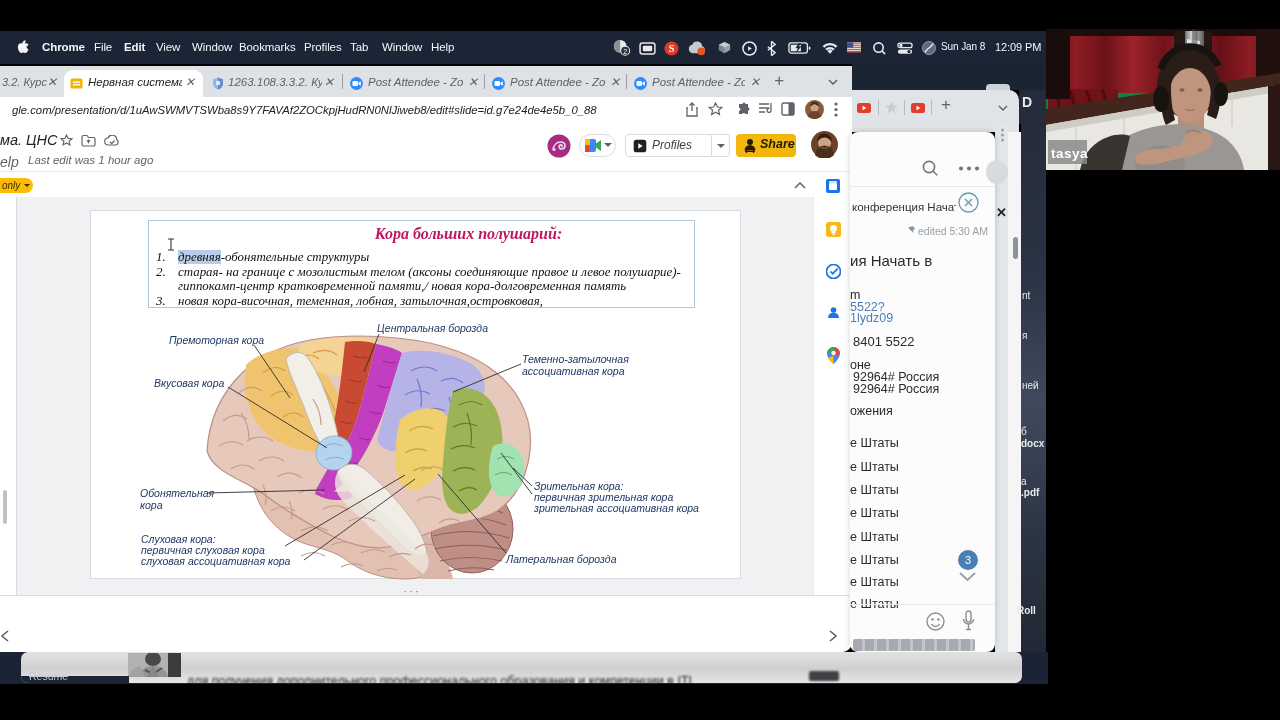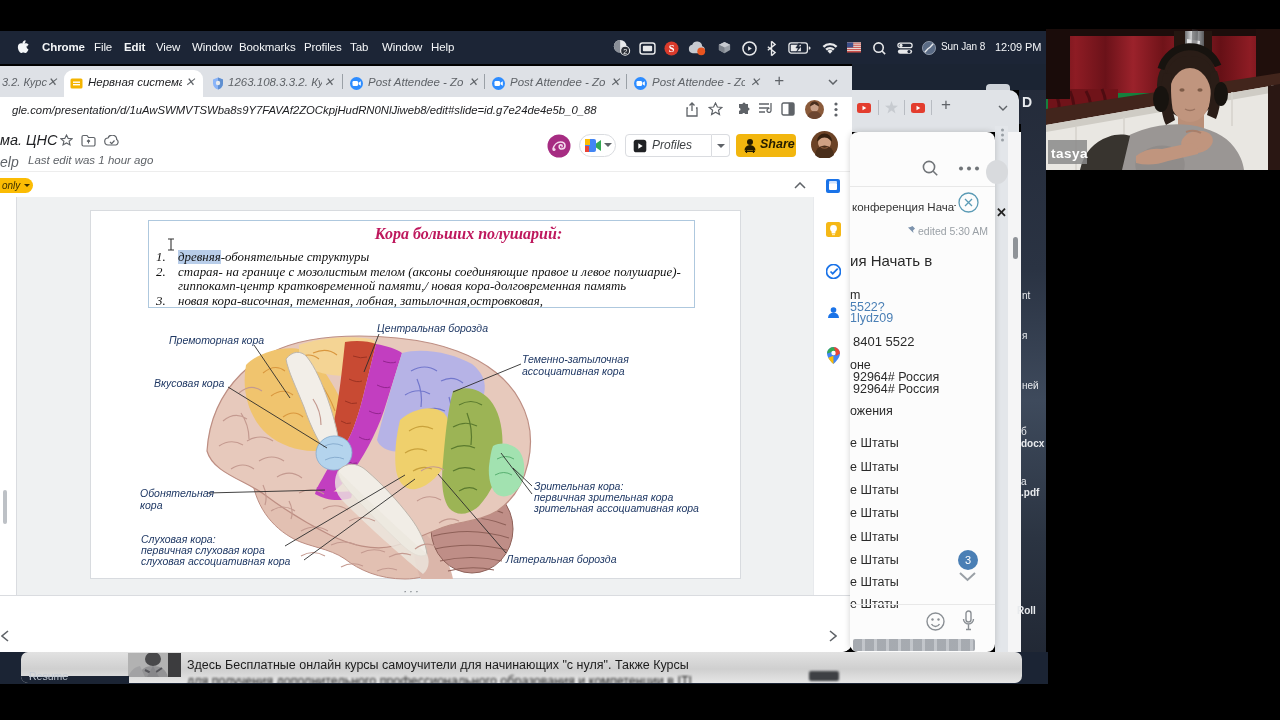--- a/index.html
+++ b/index.html
@@ -493,21 +493,20 @@
 <div class="abs" id="popup" style="left:21px;top:652px;width:1001px;height:31px;background:linear-gradient(180deg,#e2e2e2 0%,#cfcfcf 55%,#dcdcdc 80%,#e6e6e6 100%);border-radius:7px;overflow:hidden;">
   <svg class="abs" style="left:107px;top:1px;" width="53" height="24" viewBox="0 0 53 24">
         <rect width="53" height="24" fill="#b2b2b2"></rect>
         <rect x="40" width="13" height="24" fill="#3c3c3e"></rect>
         <ellipse cx="25" cy="6" rx="8" ry="7" fill="#49494b"></ellipse>
         <path d="M10 24c2-8 8-11 15-11s13 3 15 11z" fill="#939395"></path>
         <path d="M17 17l8 4 9-6" stroke="#55555a" stroke-width="2" fill="none"></path>
         <path d="M0 24c3-7 7-10 12-11l5 11z" fill="#a2a2a4"></path>
         <path d="M25 13l6 11h-12z" fill="#87878a"></path>
       </svg>
-  <span class="abs" style="left:166px;top:6px;font-size:12.5px;color:#1c1c1c;">Здесь Бесплатные онлайн курсы самоучители для начинающих "с нуля". Также Курсы</span>
   <span class="abs" style="left:166px;top:22px;font-size:12.5px;color:#1c1c1c;filter:blur(1.1px);">для получения дополнительного профессионального образования и компетенции в ITI</span>
   <div class="abs" style="left:788px;top:19px;width:30px;height:10px;background:#3e4044;border-radius:2px;filter:blur(1px);"></div>
 </div>
 <div class="abs" style="left:21px;top:676px;width:108px;height:7px;background:#1b2434;border-radius:0 0 0 8px;"></div>
 <div class="abs" style="left:29px;top:670px;width:60px;height:12px;color:#c3c9d2;font-size:10.5px;text-decoration:line-through;">Resume</div>
 <div class="abs" style="left:0px;top:684px;width:1280px;height:36px;background:#000;"></div>
 
 <div class="abs" id="webcam" style="left:1046px;top:29px;width:234px;height:141px;background:#15803d;overflow:hidden;">
 <svg width="234" height="141" viewBox="0 0 234 141">
   <defs>

